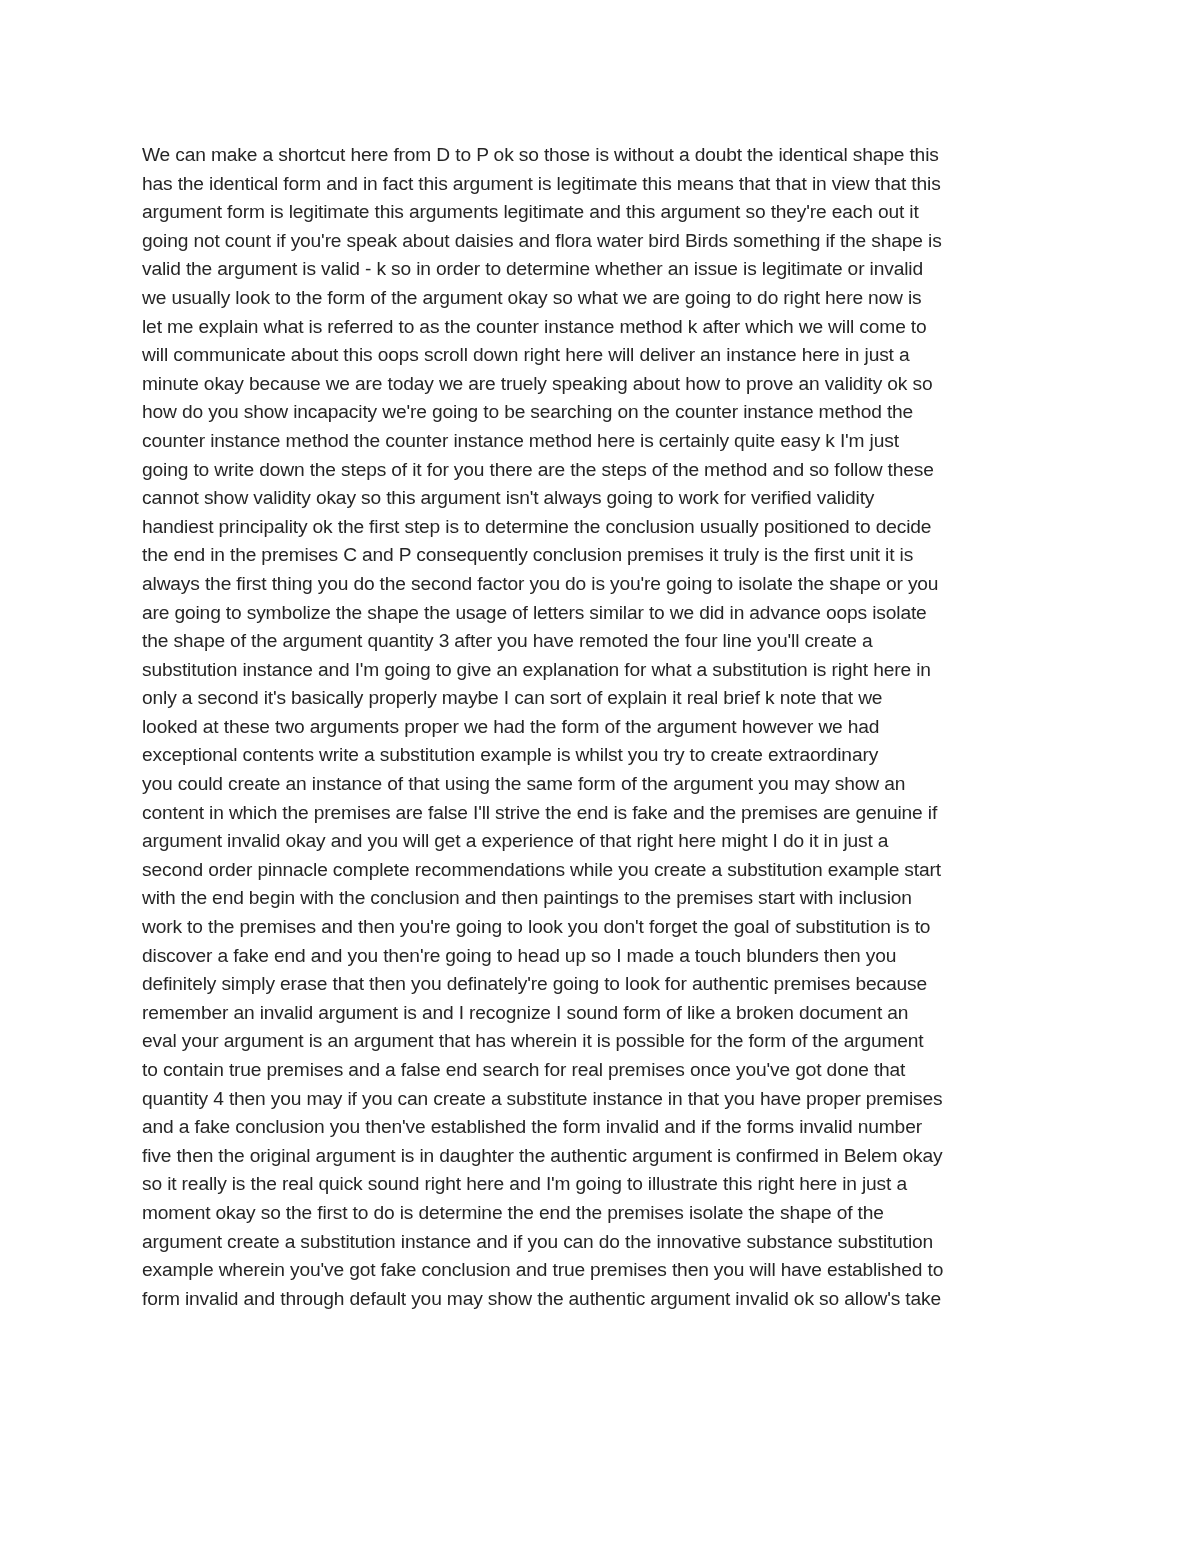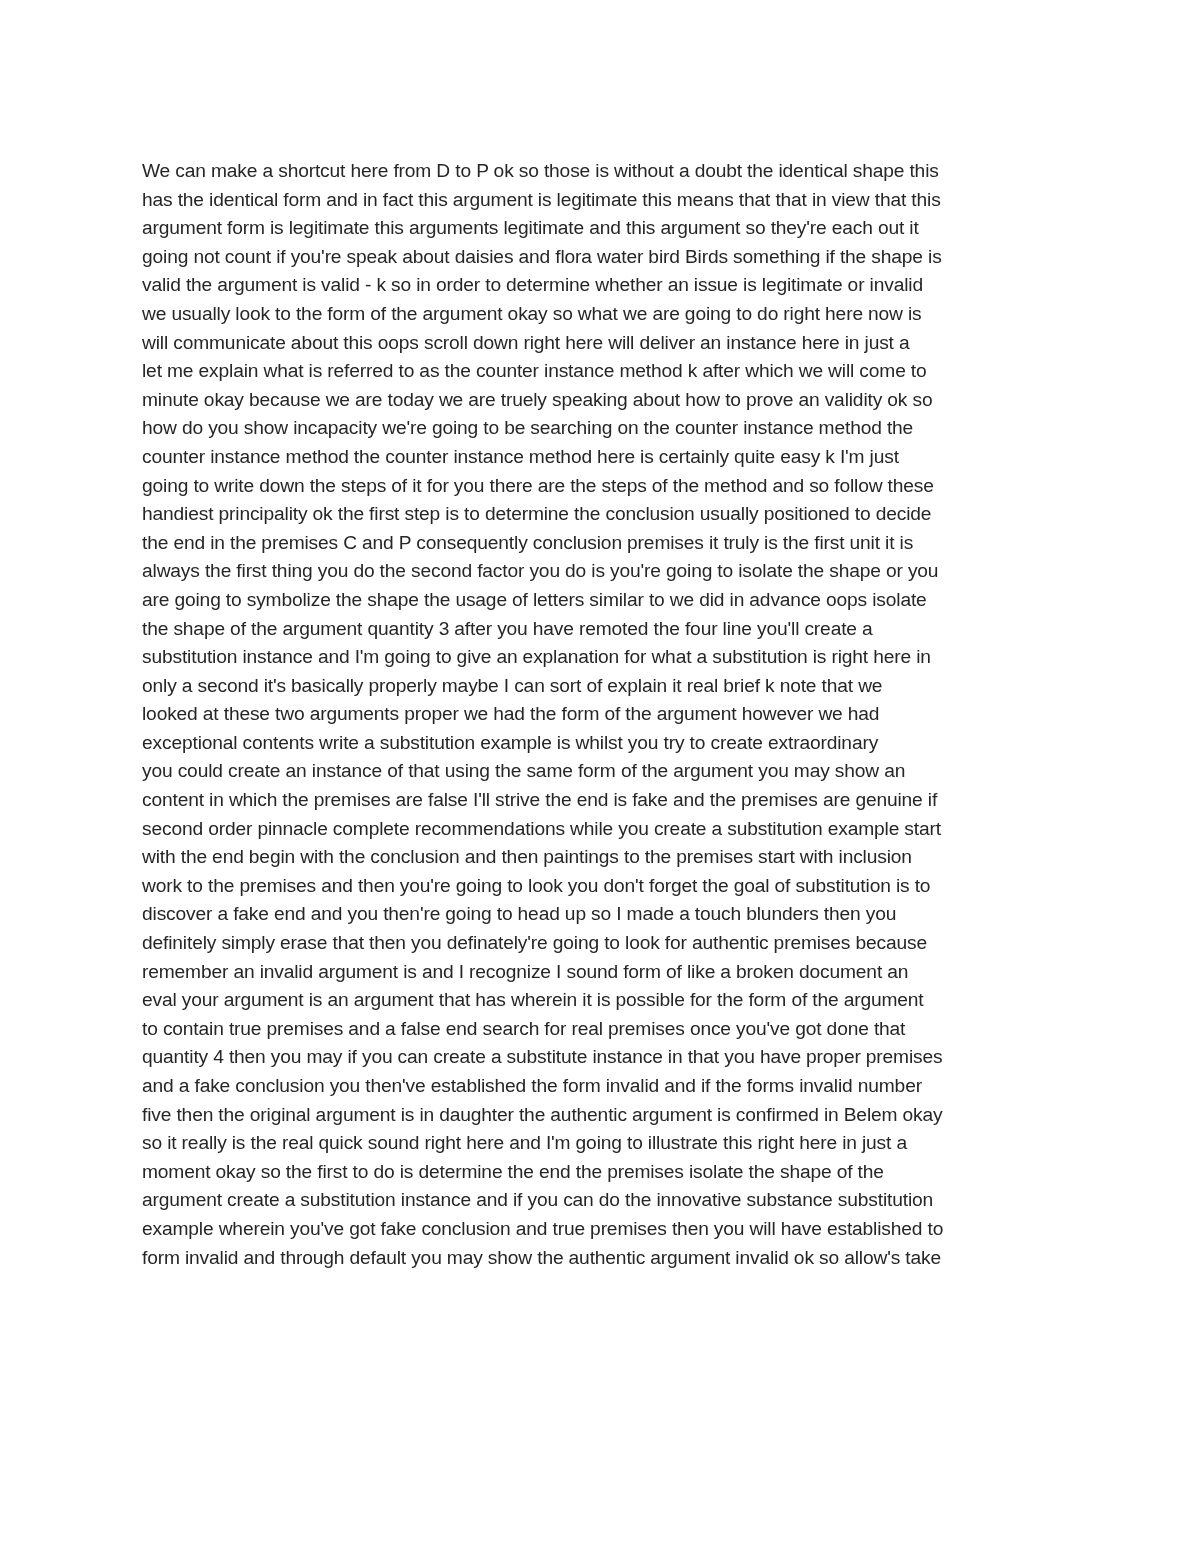--- a/index.html
+++ b/index.html
@@ -9,21 +9,21 @@
     }
     body {
       width: 1200px;
       height: 1553px;
       position: relative;
       overflow: hidden;
     }
     .page {
       position: absolute;
       left: 0;
-      top: 16px;
+      top: 0;
       width: 1200px;
       height: 1310px;
       background: #ffffff;
     }
     .text-block {
       position: absolute;
       left: 142px;
       top: 141px;
       width: 930px;
       margin: 0;
@@ -45,37 +45,39 @@
 <body>
 
 <div class="page">
   <div class="text-block">
     <span class="line">We can make a shortcut here from D to P ok so those is without a doubt the identical shape this</span>
     <span class="line">has the identical form and in fact this argument is legitimate this means that that in view that this</span>
     <span class="line">argument form is legitimate this arguments legitimate and this argument so they're each out it</span>
     <span class="line">going not count if you're speak about daisies and flora water bird Birds something if the shape is</span>
     <span class="line">valid the argument is valid - k so in order to determine whether an issue is legitimate or invalid</span>
     <span class="line">we usually look to the form of the argument okay so what we are going to do right here now is</span>
+    <span class="line">let me explain what is referred to as the counter instance method k after which we will come to</span>
     <span class="line">will communicate about this oops scroll down right here will deliver an instance here in just a</span>
-    <span class="line">let me explain what is referred to as the counter instance method k after which we will come to</span>
     <span class="line">minute okay because we are today we are truely speaking about how to prove an validity ok so</span>
     <span class="line">how do you show incapacity we're going to be searching on the counter instance method the</span>
     <span class="line">counter instance method the counter instance method here is certainly quite easy k I'm just</span>
     <span class="line">going to write down the steps of it for you there are the steps of the method and so follow these</span>
+    <span class="line">cannot show validity okay so this argument isn't always going to work for verified validity</span>
     <span class="line">handiest principality ok the first step is to determine the conclusion usually positioned to decide</span>
     <span class="line">the end in the premises C and P consequently conclusion premises it truly is the first unit it is</span>
     <span class="line">always the first thing you do the second factor you do is you're going to isolate the shape or you</span>
     <span class="line">are going to symbolize the shape the usage of letters similar to we did in advance oops isolate</span>
     <span class="line">the shape of the argument quantity 3 after you have remoted the four line you'll create a</span>
     <span class="line">substitution instance and I'm going to give an explanation for what a substitution is right here in</span>
     <span class="line">only a second it's basically properly maybe I can sort of explain it real brief k note that we</span>
     <span class="line">looked at these two arguments proper we had the form of the argument however we had</span>
     <span class="line">exceptional contents write a substitution example is whilst you try to create extraordinary</span>
     <span class="line">you could create an instance of that using the same form of the argument you may show an</span>
     <span class="line">content in which the premises are false I'll strive the end is fake and the premises are genuine if</span>
+    <span class="line">argument invalid okay and you will get a experience of that right here might I do it in just a</span>
     <span class="line">second order pinnacle complete recommendations while you create a substitution example start</span>
     <span class="line">with the end begin with the conclusion and then paintings to the premises start with inclusion</span>
     <span class="line">work to the premises and then you're going to look you don't forget the goal of substitution is to</span>
     <span class="line">discover a fake end and you then're going to head up so I made a touch blunders then you</span>
     <span class="line">definitely simply erase that then you definately're going to look for authentic premises because</span>
     <span class="line">remember an invalid argument is and I recognize I sound form of like a broken document an</span>
     <span class="line">eval your argument is an argument that has wherein it is possible for the form of the argument</span>
     <span class="line">to contain true premises and a false end search for real premises once you've got done that</span>
     <span class="line">quantity 4 then you may if you can create a substitute instance in that you have proper premises</span>
     <span class="line">and a fake conclusion you then've established the form invalid and if the forms invalid number</span>

